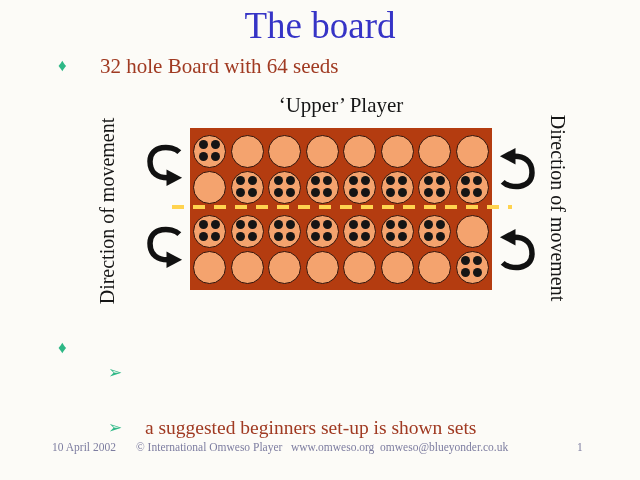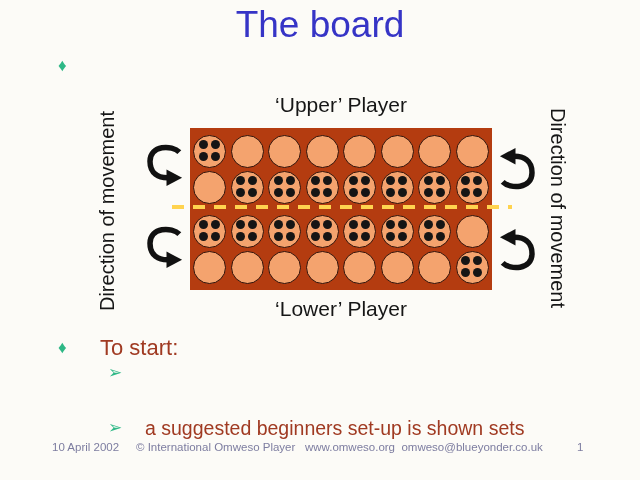--- a/index.html
+++ b/index.html
@@ -1,20 +1,20 @@
 <!DOCTYPE html>
 <html><head>
 <meta charset="utf-8">
 <style>
   html,body{margin:0;padding:0;}
   .slide{
     position:relative;
     width:640px;height:480px;
     background:#fcfbf7;
-    font-family:Liberation Sans, sans-serif;
+    font-family:Liberation Serif, serif;
     overflow:hidden;
   }
   .title{
     position:absolute;left:0;top:4px;width:100%;
     text-align:center;font-size:37px;color:#3634c6;
   }
   .bullet-row{position:absolute;display:flex;align-items:flex-start;}
   .bullet-row .marker{color:#2eb886;font-size:17px;line-height:26px;width:42px;}
   .bullet-text{color:#a03a22;font-size:21px;line-height:26px;}
   .bullet1{left:58px;top:53px;}
@@ -74,20 +74,21 @@
 </style>
 </head>
 <body>
 
 <div class="slide">
 
   <div class="title">The board</div>
 
   <div class="bullet-row bullet1">
     <span class="marker">♦</span>
+    <span class="bullet-text">32 hole Board with 64 seeds</span>
   </div>
 
   <div class="upper-label">‘Upper’ Player</div>
 
   <div class="direction direction-left">Direction of movement</div>
   <div class="direction direction-right">Direction of movement</div>
 
   <div class="turn-arrow arrow-lt">
     <svg viewBox="0 0 48 48">
         <path d="M 44 10 C 36 2 12 2 12 20 C 12 34 22 38 31 38" fill="none" stroke="#111" stroke-width="6"></path>
@@ -262,25 +263,23 @@
             <div class="seed" style="background: rgb(21, 21, 21);"></div>
             <div class="seed" style="background: rgb(21, 21, 21);"></div>
             <div class="seed" style="background: rgb(21, 21, 21);"></div>
             <div class="seed" style="background: rgb(21, 21, 21);"></div>
           </div>
         </div>
       </div>
     </div>
   <div class="divider" style="background: repeating-linear-gradient(90deg, rgb(255, 211, 79) 0px, rgb(255, 211, 79) 12px, transparent 12px, transparent 21px);"></div>
 
-  <div class="lower-label">‘Lower’ Player</div>
 
   <div class="bullet-row bullet2">
     <span class="marker">♦</span>
-    <span class="bullet-text">To start:</span>
   </div>
 
   <span class="sub-marker sub1-marker">➢</span>
   <div class="sub-text sub1-text">
   </div>
 
   <span class="sub-marker sub2-marker">➢</span>
   <div class="sub-text sub2-text">a suggested beginners set-up is shown sets</div>
 
   <div class="footer">

